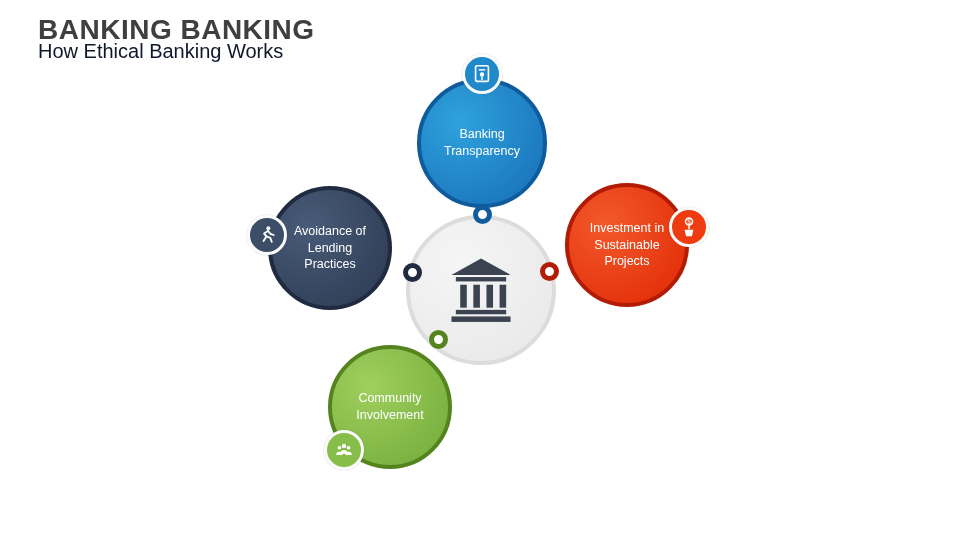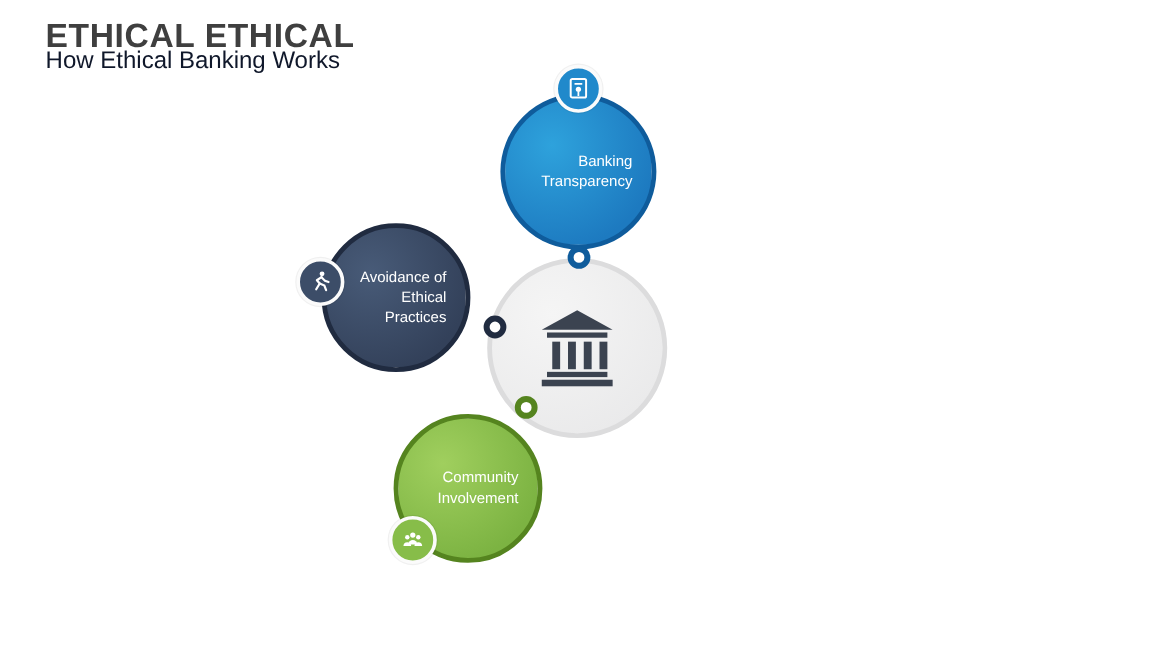--- a/index.html
+++ b/index.html
@@ -25,21 +25,21 @@
   .hub svg{width:70px;height:70px;}
   
   .petal{position:absolute;}
   .pcircle{
     position:absolute;left:0;top:0;width:100%;height:100%;border-radius:50%;
     background:radial-gradient(circle at 32% 32%, var(--fill-light), var(--fill) 75%);
     border:4px solid var(--border);box-sizing:border-box;
   }
   .plabel{
     position:absolute;inset:0;display:flex;align-items:center;justify-content:center;
-    text-align:right;color:#ffffff;font-size:12.5px;line-height:1.35;
+    text-align:center;color:#ffffff;font-size:12.5px;line-height:1.35;
     padding:0 16px;box-sizing:border-box;
   }
   .pbadge{
     position:absolute;width:40px;height:40px;border-radius:50%;
     background:var(--badge);border:3px solid #fbfbfb;box-sizing:border-box;
     display:flex;align-items:center;justify-content:center;
     box-shadow:0 0 0 1px rgba(0,0,0,0.06);z-index:5;
   }
   .pbadge svg{width:22px;height:22px;}
   .pring{
@@ -65,21 +65,21 @@
 
   .p5{left:510px;top:358px;width:124px;height:124px;}
   .p5 .pbadge{left:88px;top:84px;}
   .p5 .pring{left:4px;top:-15px;}
 </style>
 </head>
 <body>
 
 <div class="slide">
 
-  <div class="title">ETHICAL ETHICAL</div>
+  <div class="title">BANKING BANKING</div>
   <div class="subtitle">How Ethical Banking Works</div>
 
   <div class="hub">
     <span>
       <svg viewBox="0 0 64 64" aria-hidden="true">
         <g fill="#3b4350">
           <polygon points="32,5 59,20 5,20"></polygon>
           <rect x="9" y="22" width="46" height="4"></rect>
           <rect x="13" y="29" width="6" height="21"></rect>
           <rect x="25" y="29" width="6" height="21"></rect>
@@ -102,33 +102,47 @@
         <rect x="5" y="3" width="14" height="17" rx="1.5" fill="none" stroke="#fff" stroke-width="1.8"></rect>
         <line x1="8.5" y1="7.5" x2="15.5" y2="7.5" stroke="#fff" stroke-width="1.6"></line>
         <circle cx="12" cy="12.5" r="2.4" fill="#fff"></circle>
         <line x1="12" y1="15" x2="12" y2="18.5" stroke="#fff" stroke-width="1.6"></line>
       </svg>
     </div>
   </div>
 
   <div class="petal p2" style="--fill: #33415a; --fill-light: #485b78; --border: #202b40; --badge: #3c4d68;">
     <div class="pcircle">
-      <div class="plabel">Avoidance of Ethical Practices</div>
+      <div class="plabel">Avoidance of Lending Practices</div>
     </div>
     <div class="pring"></div>
     <div class="pbadge">
       <svg viewBox="0 0 24 24" aria-hidden="true">
         <circle cx="13.5" cy="4.6" r="2.2" fill="#fff"></circle>
         <path d="M13 7.6 l-4.2 2.8 2.6 3 -3.2 5.2" fill="none" stroke="#fff" stroke-width="2" stroke-linecap="round" stroke-linejoin="round"></path>
         <path d="M13 7.6 l3.2 3.4 3.2 1" fill="none" stroke="#fff" stroke-width="2" stroke-linecap="round"></path>
         <path d="M11.4 13.4 l4.2 1.8 1.6 4.2" fill="none" stroke="#fff" stroke-width="2" stroke-linecap="round"></path>
       </svg>
     </div>
   </div>
 
+  <div class="petal p3" style="--fill: #e5330d; --fill-light: #f2592b; --border: #b21c04; --badge: #ee3c10;">
+    <div class="pcircle">
+      <div class="plabel">Investment in Sustainable Projects</div>
+    </div>
+    <div class="pring"></div>
+    <div class="pbadge">
+      <svg viewBox="0 0 24 24" aria-hidden="true">
+        <circle cx="12" cy="6" r="3.8" fill="none" stroke="#fff" stroke-width="1.7"></circle>
+        <text x="12" y="8.4" text-anchor="middle" font-size="7" fill="#fff" font-family="inherit">$</text>
+        <line x1="12" y1="10" x2="12" y2="14.5" stroke="#fff" stroke-width="1.7"></line>
+        <path d="M7.2 15 h9.6 l-1.6 7 h-6.4 z" fill="#fff"></path>
+      </svg>
+    </div>
+  </div>
 
   <div class="petal p4" style="--fill: #7cb342; --fill-light: #a0cf5e; --border: #55841f; --badge: #87bd49;">
     <div class="pcircle">
       <div class="plabel">Community Involvement</div>
     </div>
     <div class="pring"></div>
     <div class="pbadge">
       <svg viewBox="0 0 24 24" aria-hidden="true">
         <circle cx="7" cy="9.5" r="2" fill="#fff"></circle>
         <circle cx="17" cy="9.5" r="2" fill="#fff"></circle>

